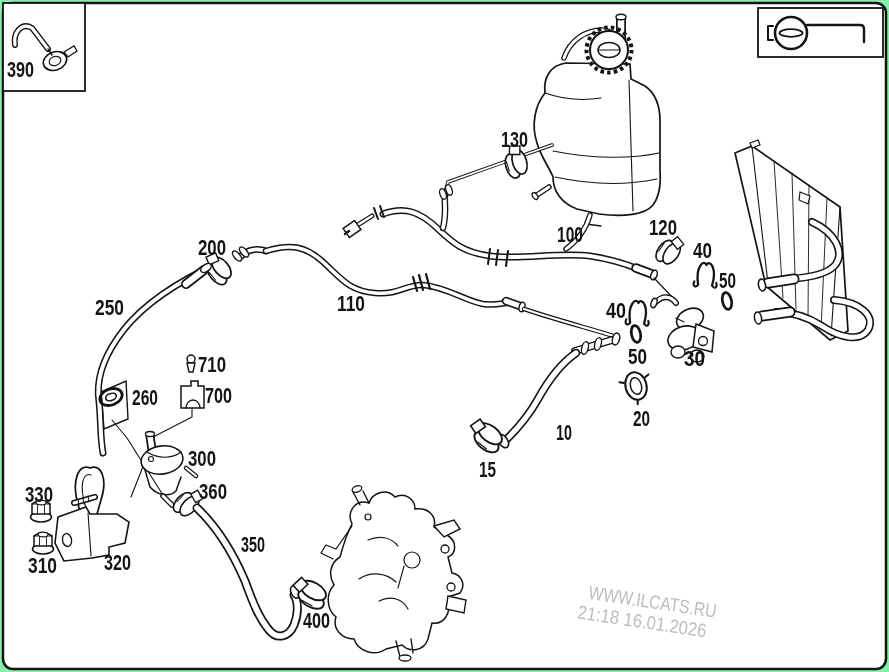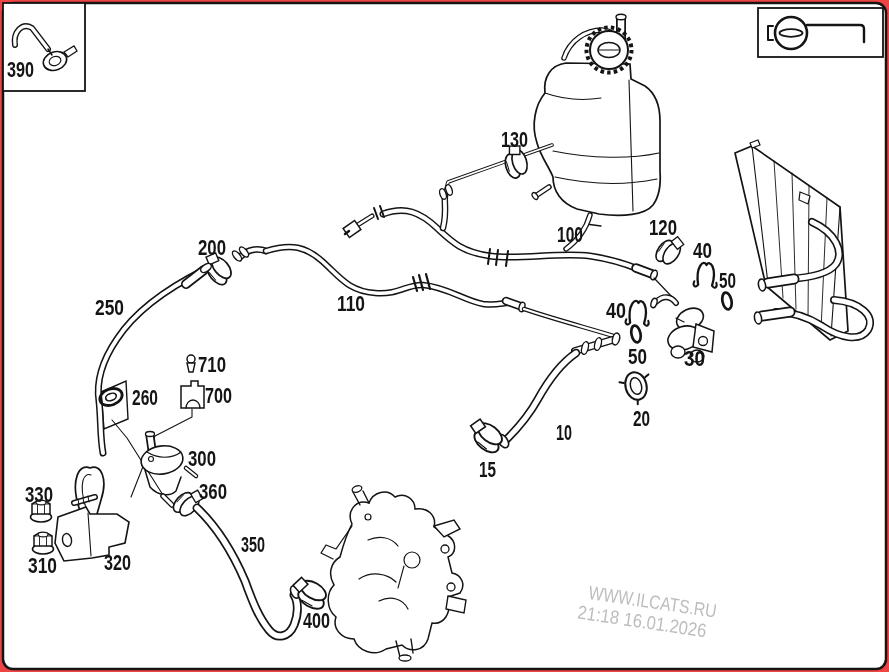--- a/index.html
+++ b/index.html
@@ -1,16 +1,16 @@
 <!DOCTYPE html>
 <html><head>
 <meta charset="utf-8">
 <style>
   html,body{margin:0;padding:0;background:#ffffff;}
-  .page{width:889px;height:672px;position:relative;background:#ef4444;overflow:hidden;}
+  .page{width:889px;height:672px;position:relative;background:#86efac;overflow:hidden;}
   svg{display:block;}
   .lbl{font-family:"Liberation Sans",sans-serif;font-weight:700;font-size:22px;fill:#141414;}
   .wm{font-family:"Liberation Sans",sans-serif;font-weight:400;font-size:19px;fill:#bdbdbd;}
   .ln{fill:none;stroke:#141414;stroke-linecap:round;stroke-linejoin:round;}
   .t1{fill:none;stroke:#141414;stroke-linecap:round;stroke-linejoin:round;}
   .t2{fill:none;stroke:#ffffff;stroke-linecap:round;stroke-linejoin:round;}
   .wh{fill:#ffffff;stroke:#141414;}
 </style>
 </head>
 <body>

